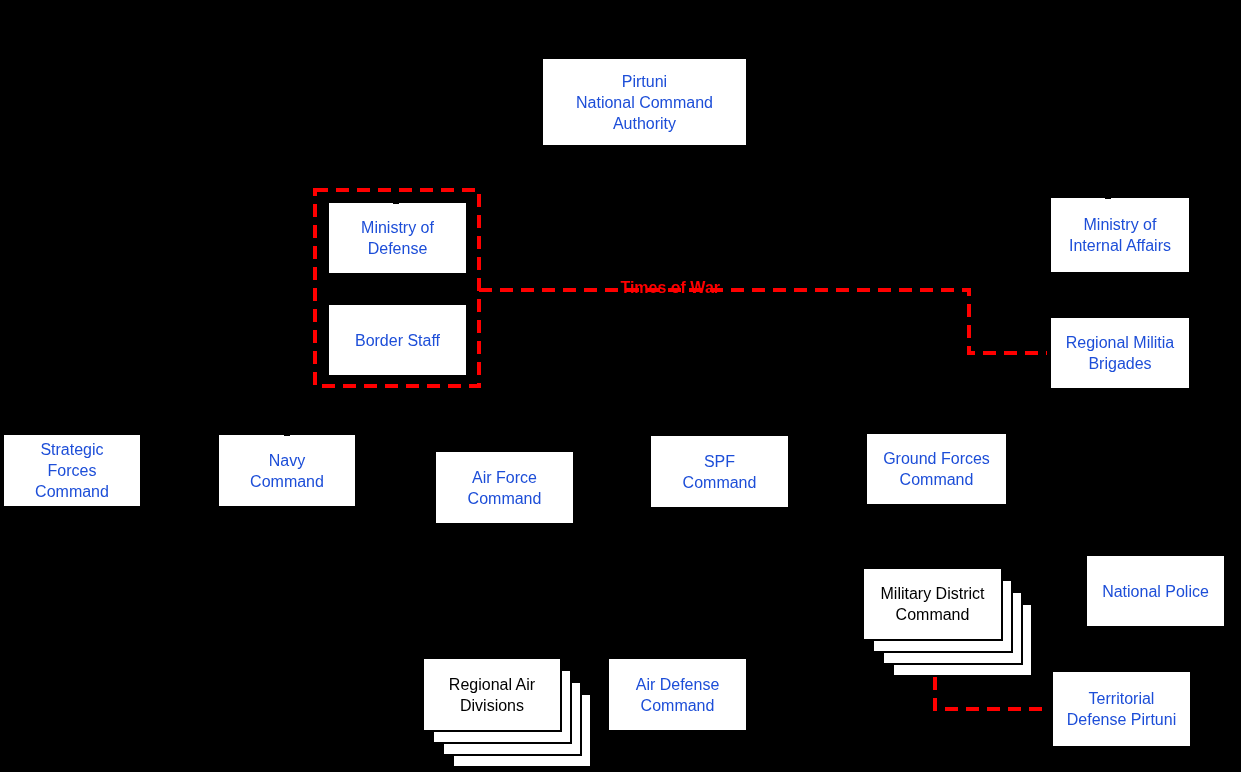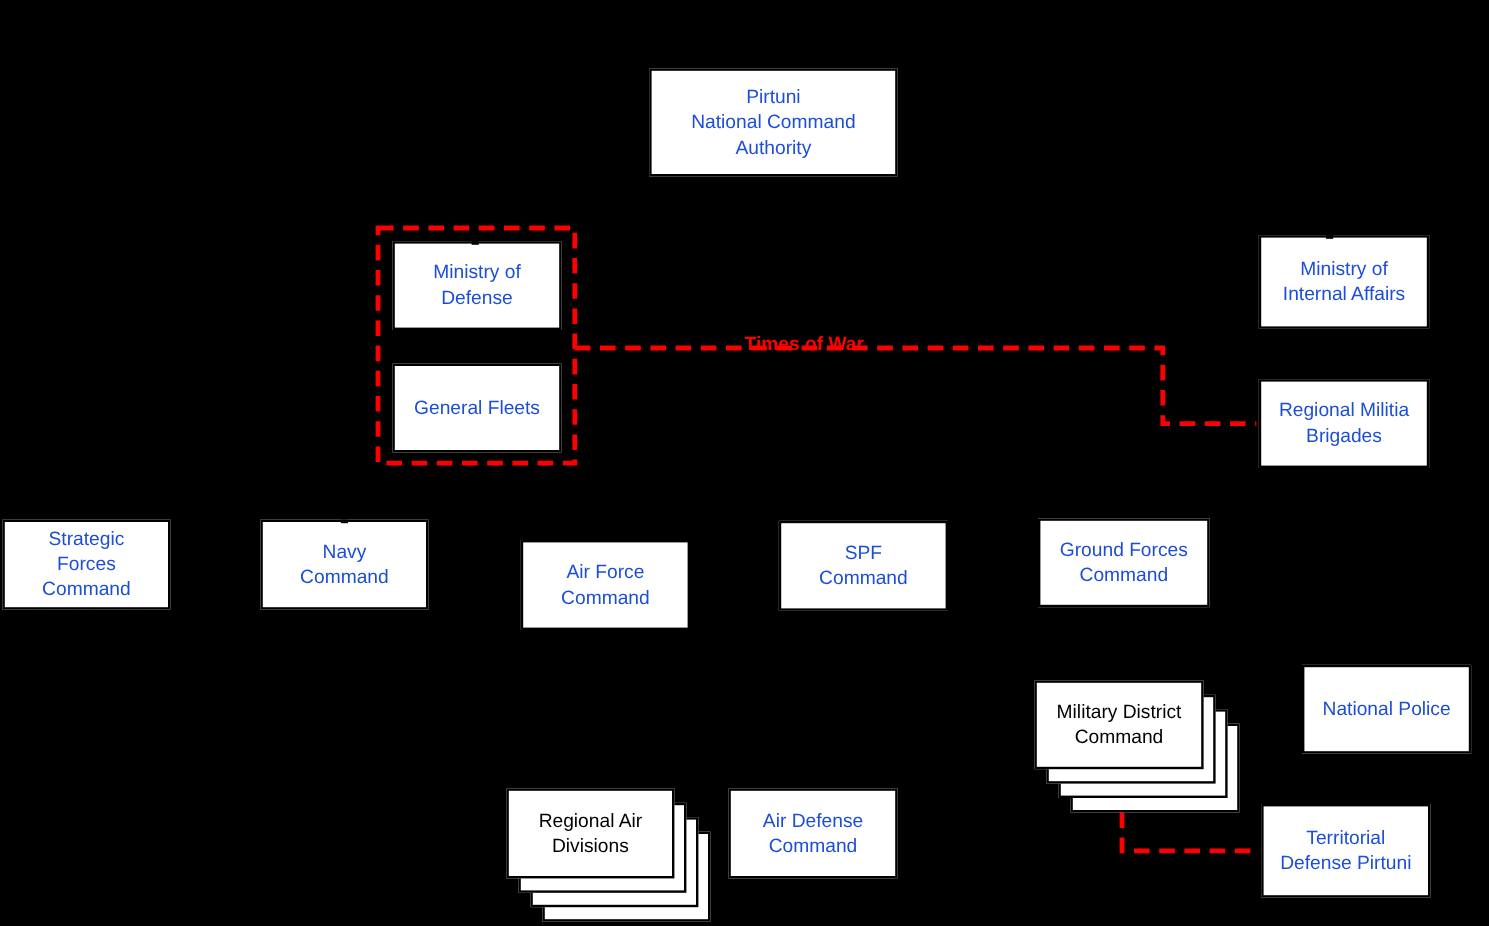--- a/index.html
+++ b/index.html
@@ -48,21 +48,21 @@
     <span>Pirtuni
 National Command
 Authority</span>
   </div>
 
   <div class="node" style="left:327px;top:201px;width:141px;height:74px">
     <span>Ministry of
 Defense</span>
   </div>
   <div class="node" style="left:327px;top:303px;width:141px;height:74px">
-    <span>General Fleets</span>
+    <span>Border Staff</span>
   </div>
 
   <div class="node" style="left:1049px;top:196px;width:142px;height:78px">
     <span>Ministry of
 Internal Affairs</span>
   </div>
   <div class="node" style="left:1049px;top:316px;width:142px;height:74px">
     <span>Regional Militia
 Brigades</span>
   </div>

